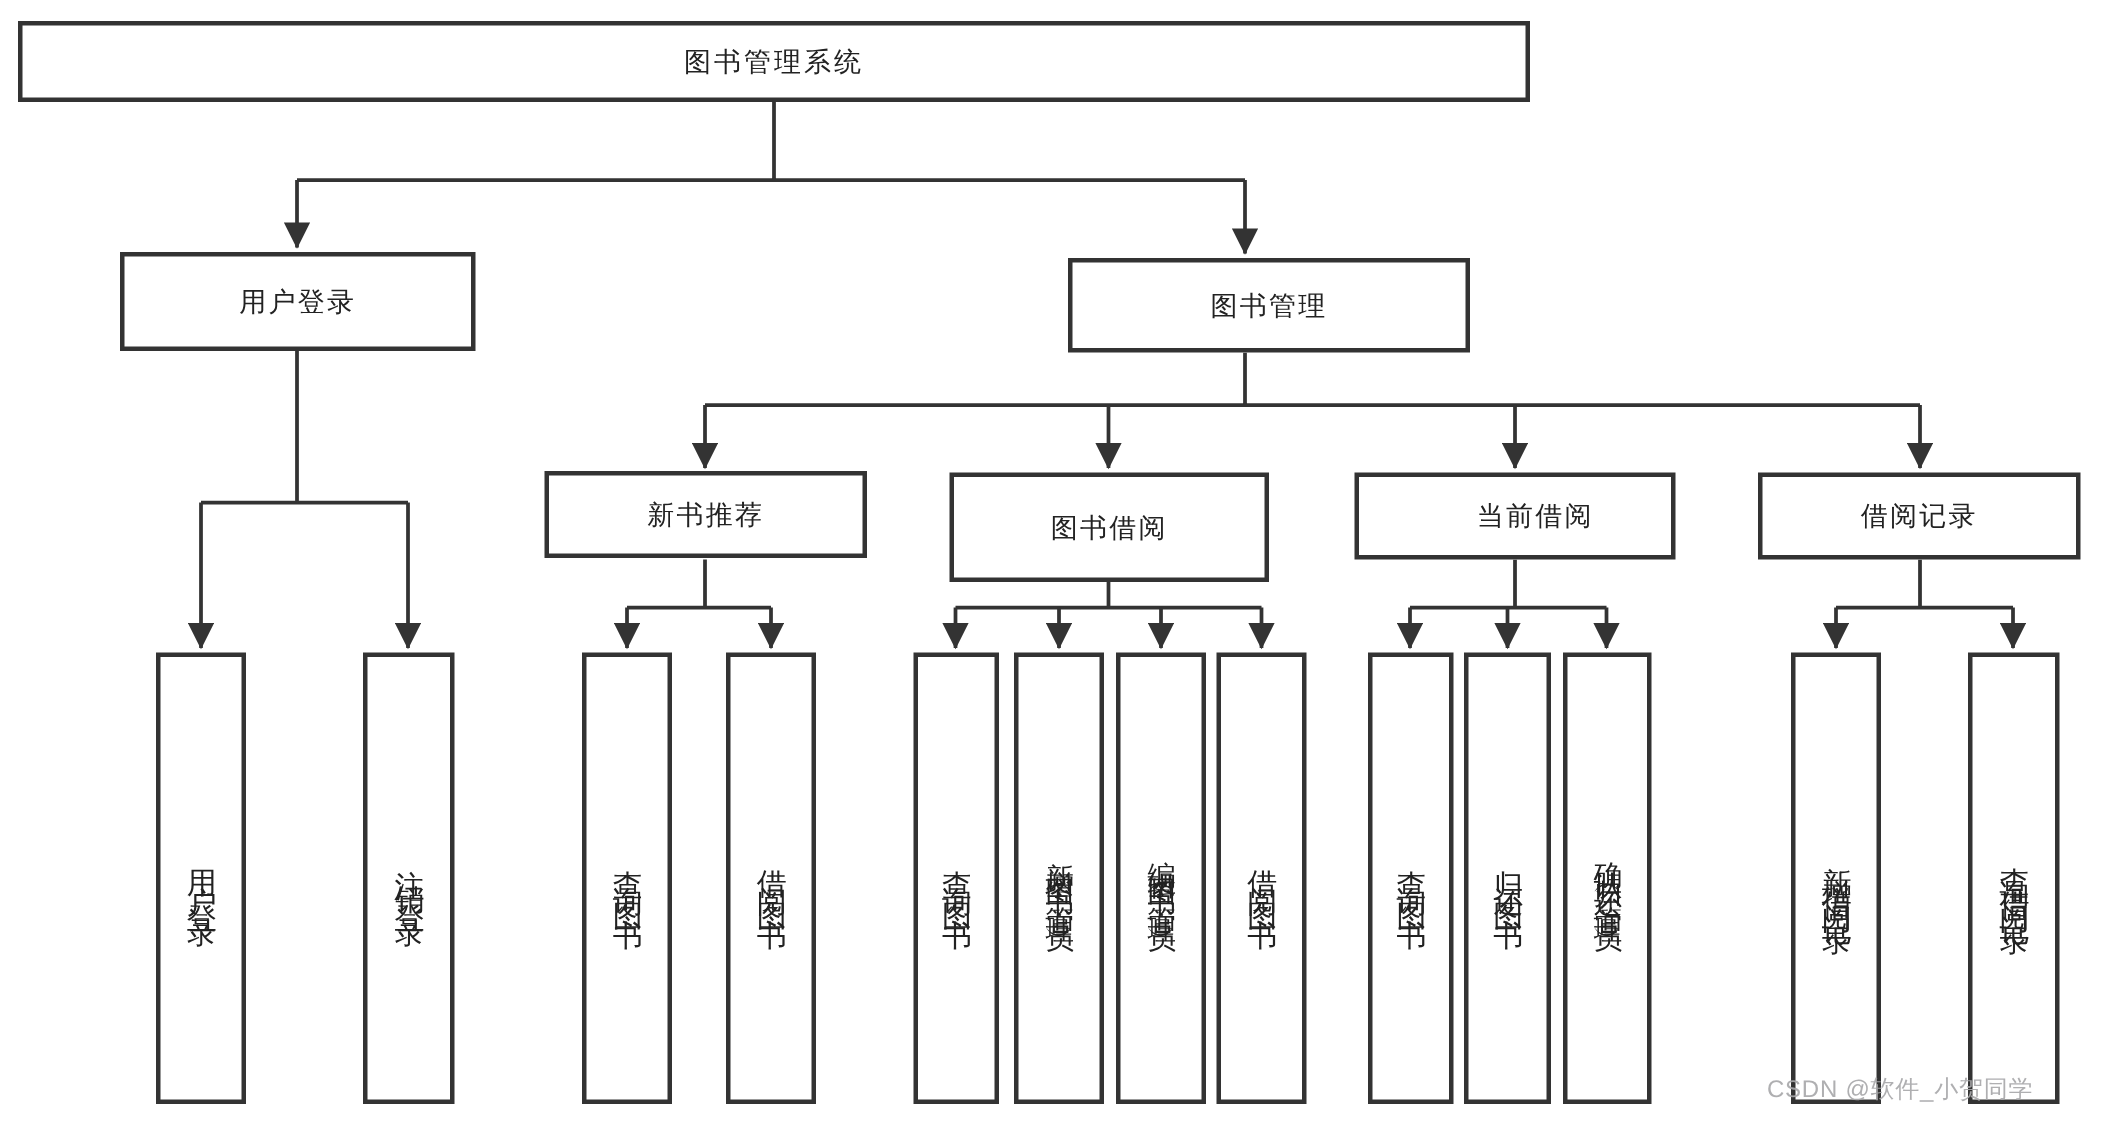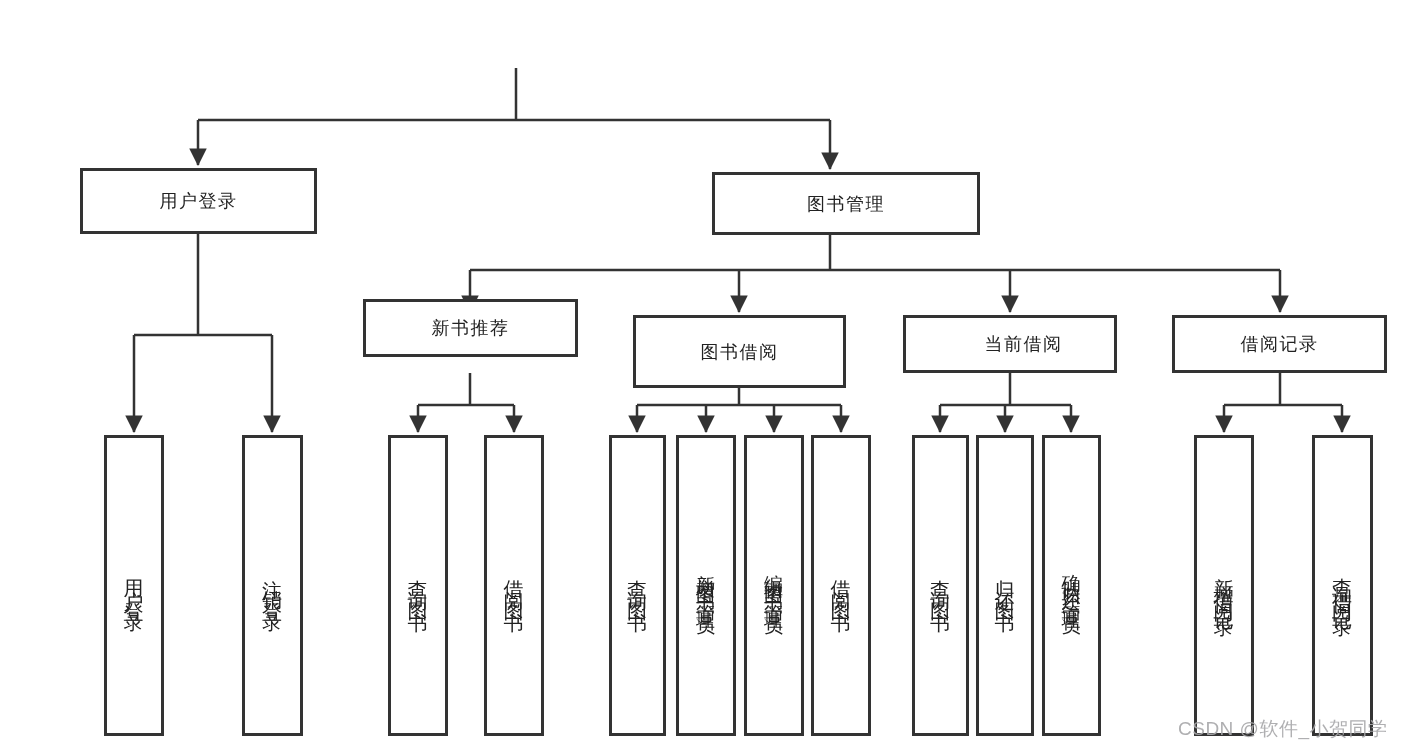--- a/index.html
+++ b/index.html
@@ -49,21 +49,21 @@
     text-orientation: mixed;
     letter-spacing: 11px;
     line-height: 1;
     max-height: 286px;
   }
   .watermark {
     position: absolute;
     left: 1178px;
     top: 716px;
     z-index: 5;
-    font-size: 19px;
+    font-size: 16px;
     color: rgba(168, 168, 170, 0.92);
     white-space: nowrap;
     letter-spacing: 0.5px;
   }
 </style>
 </head>
 <body>
 
 <div class="stage">
 
@@ -103,25 +103,26 @@
       <line x1="940" y1="405" x2="940" y2="432" marker-end="url(#arrow)"></line>
       <line x1="1005" y1="405" x2="1005" y2="432" marker-end="url(#arrow)"></line>
       <line x1="1071" y1="405" x2="1071" y2="432" marker-end="url(#arrow)"></line>
 
       <path d="M1280 373 V405 M1224 405 H1342"></path>
       <line x1="1224" y1="405" x2="1224" y2="432" marker-end="url(#arrow)"></line>
       <line x1="1342" y1="405" x2="1342" y2="432" marker-end="url(#arrow)"></line>
     </g>
   </svg>
 
+  <div class="node hbox root" style="left:12px; top:14px; width:1008px; height:54px;">图书管理系统</div>
 
   <div class="node hbox" style="left:80px; top:168px; width:237px; height:66px;">用户登录</div>
   <div class="node hbox" style="left:712px; top:172px; width:268px; height:63px;">图书管理</div>
 
-  <div class="node hbox" style="left:363px; top:299px; width:215px; height:58px;">新书推荐</div>
+  <div class="node hbox" style="left:363px; top:314px; width:215px; height:58px;">新书推荐</div>
   <div class="node hbox" style="left:633px; top:315px; width:213px; height:73px;text-align:right;">图书借阅</div>
   <div class="node hbox" style="left:903px; top:315px; width:214px; height:58px;padding-left:27px;">当前借阅</div>
   <div class="node hbox" style="left:1172px; top:315px; width:215px; height:58px;">借阅记录</div>
 
   <div class="node vbox" style="left:104px; top:435px; width:60px; height:301px;">
     <span class="vtext">用户登录</span>
   </div>
   <div class="node vbox" style="left:242px; top:435px; width:61px; height:301px;">
     <span class="vtext">注销登录</span>
   </div>

